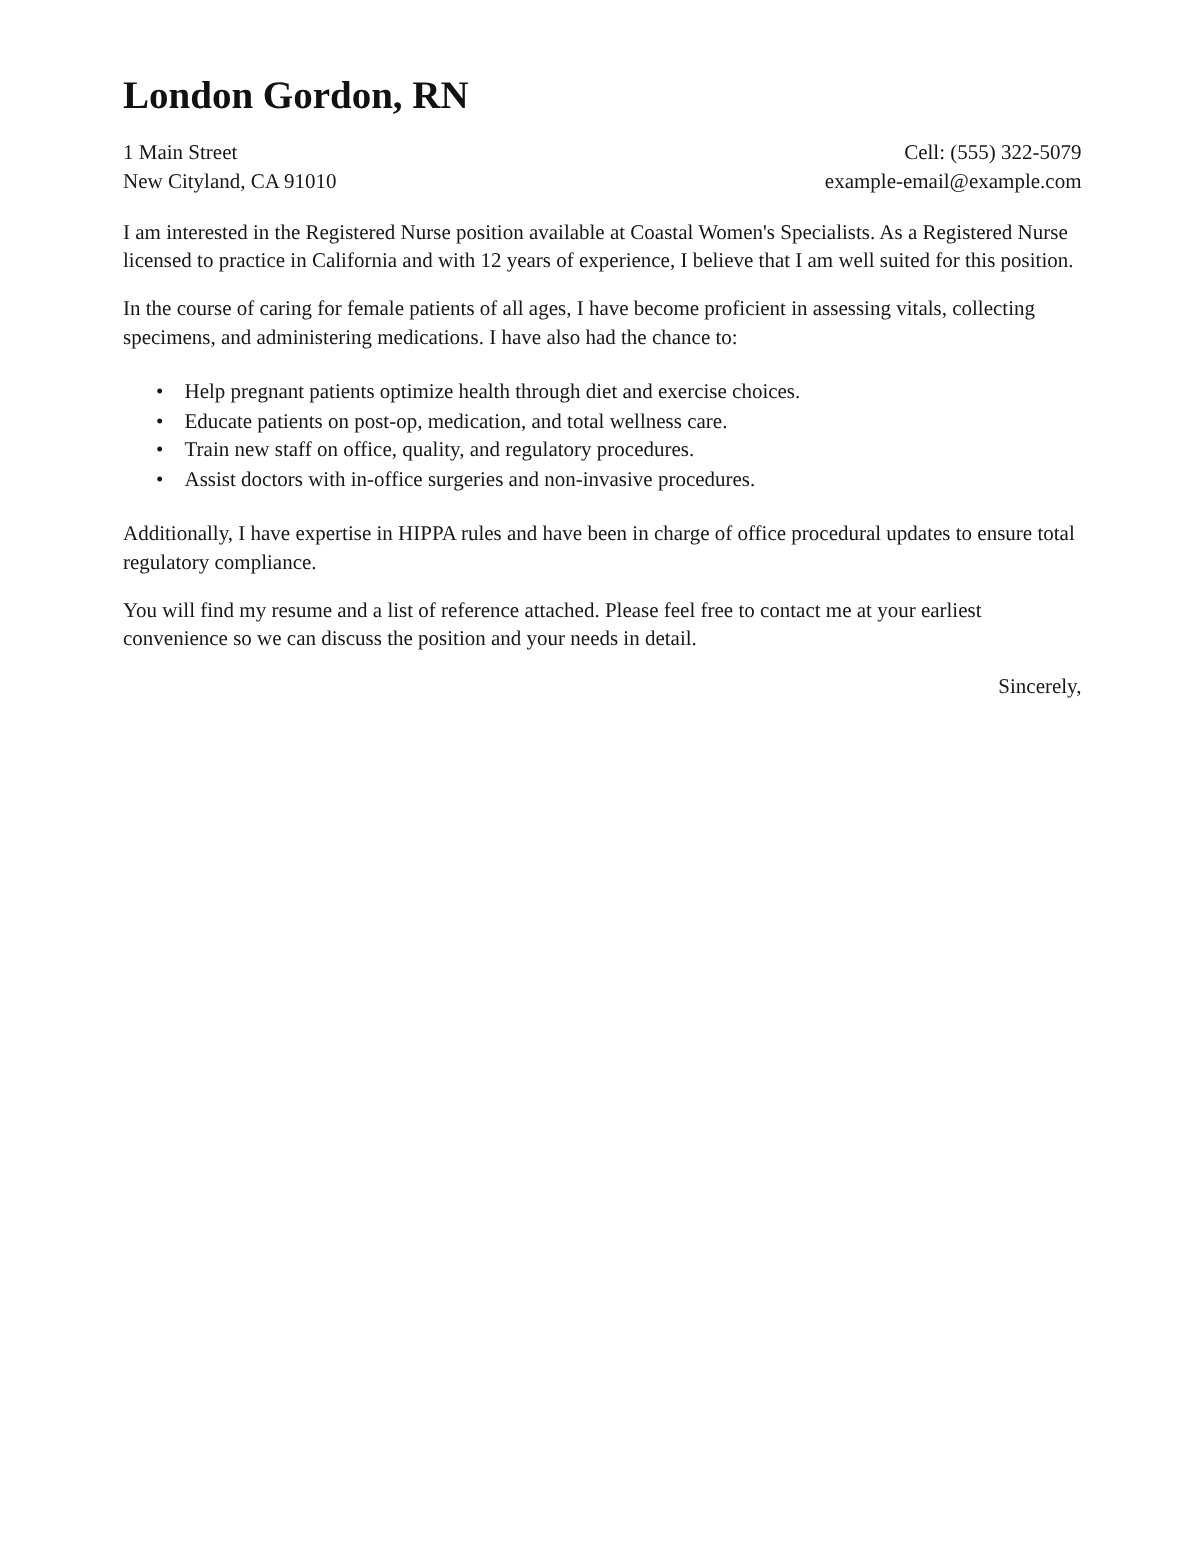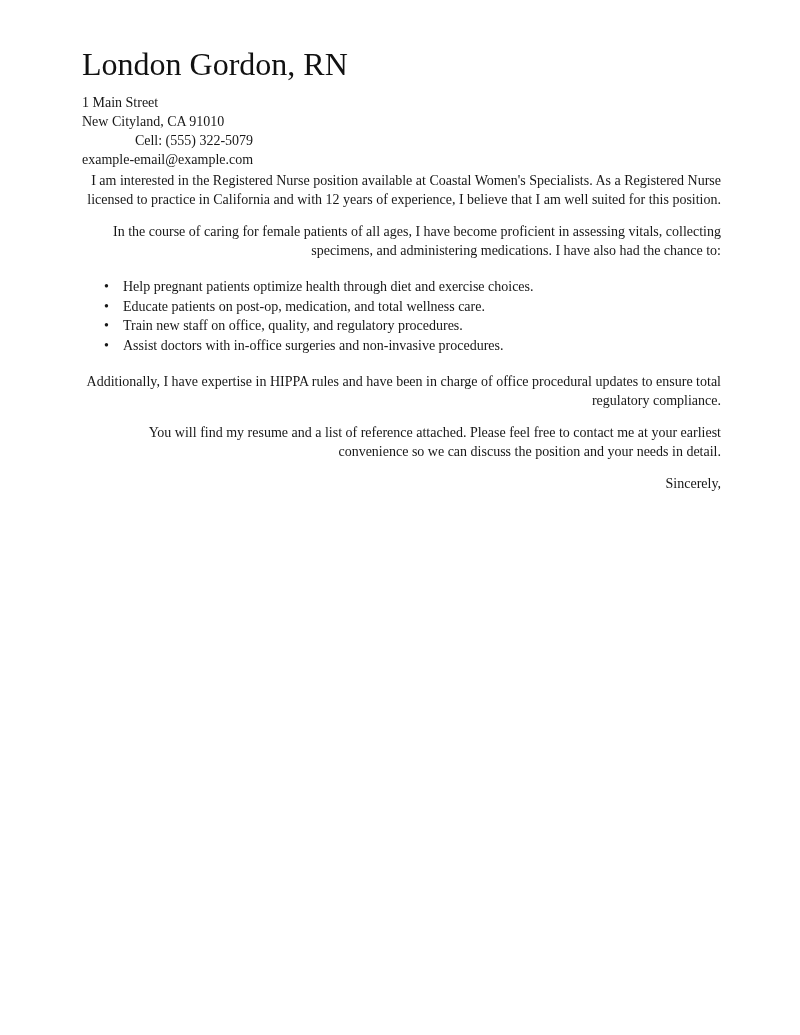--- a/index.html
+++ b/index.html
@@ -13,46 +13,44 @@
     width: 800px;
     height: 1035px;
     background: #ffffff;
     padding: 47px 79px 0 82px;
     font-family: "Liberation Serif", "DejaVu Serif", serif;
     color: #171717;
     font-size: 14px;
     line-height: 19px;
   }
   .name {
-    font-size: 32px;
+    font-size: 26px;
     line-height: 34px;
-    font-weight: normal;
+    font-weight: bold;
     margin: 0 0 12px 0;
     color: #111111;
   }
   .header-row {
     display: flex;
     justify-content: space-between;
     align-items: flex-start;
-    margin-bottom: 2px;
-    flex-direction: column;
+    margin-bottom: 15px;
   }
   .address-block div,
   .contact-block div {
     line-height: 19px;
   }
   .contact-block {
     text-align: right;
   }
   .salutation {
     margin: 0 0 13px 0;
   }
   .para {
     margin: 0 0 13px 0;
-    text-align: right;
   }
   .para + .para,
   .salutation + .para {
     margin-top: 13px;
   }
   p {
     margin: 0;
   }
   ul.bullet-list {
     list-style: none;

